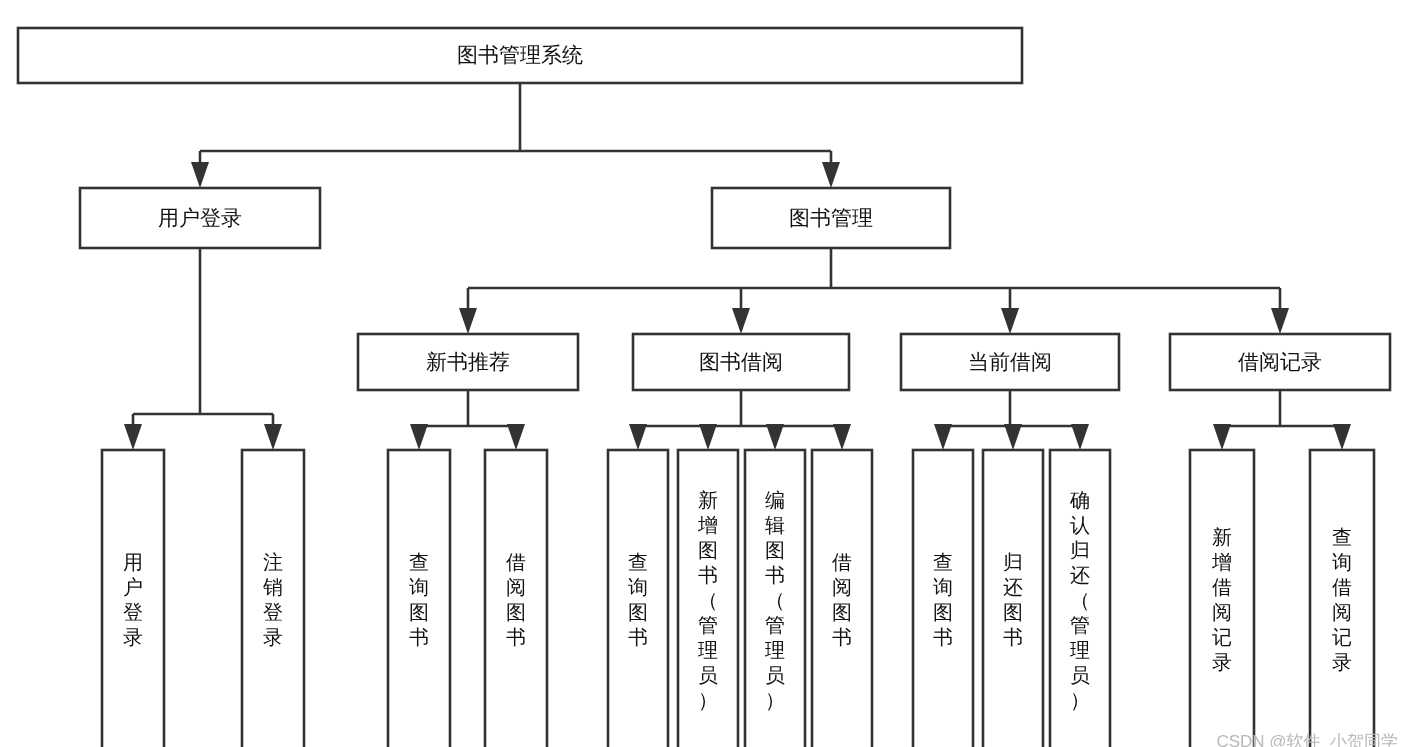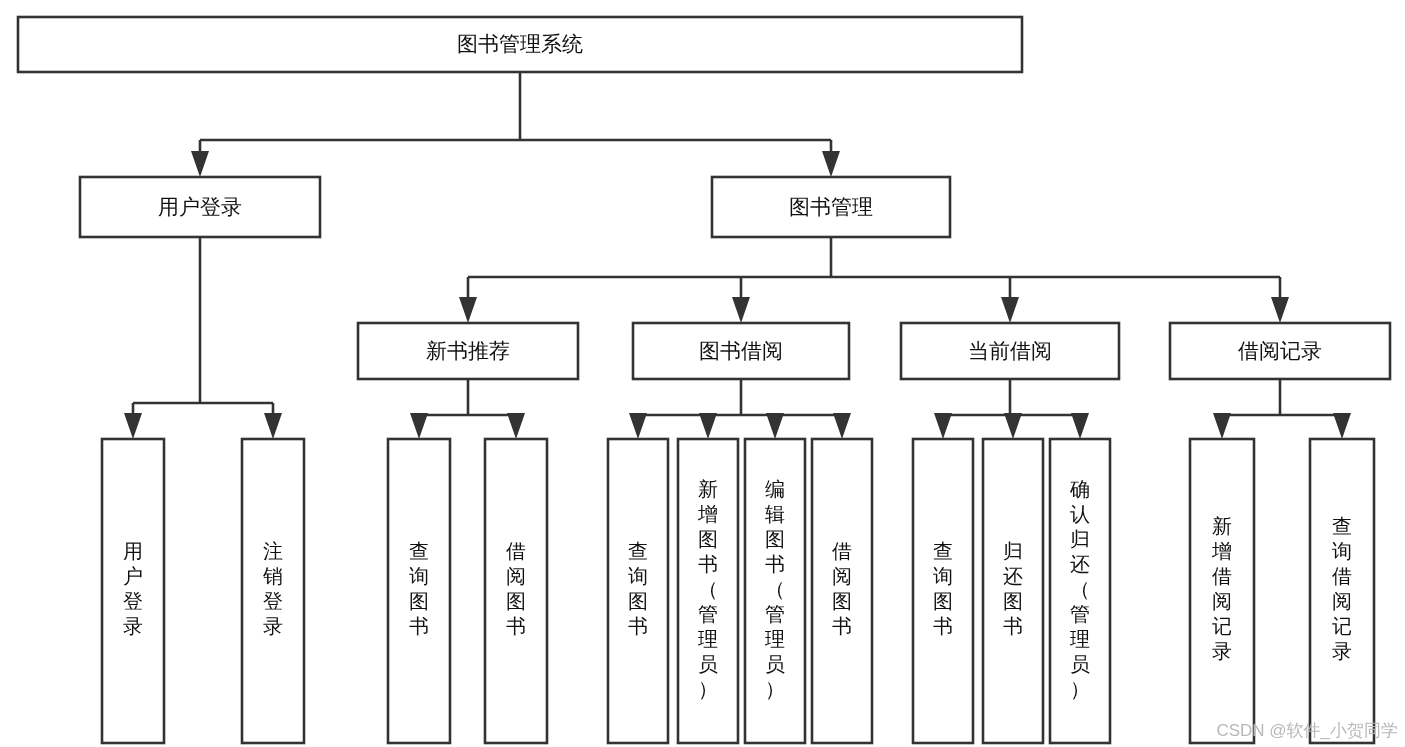--- a/index.html
+++ b/index.html
@@ -10,21 +10,21 @@
   body {
     width: 1405px;
     height: 747px;
     font-family: "Liberation Sans", "DejaVu Sans", sans-serif;
     position: relative;
     overflow: hidden;
   }
   #diagram-root {
     position: absolute;
     left: 0;
-    top: 5px;
+    top: 16px;
     width: 1405px;
     height: 594px;
   }
   svg.flow {
     display: block;
     width: 1405px;
     height: 747px;
   }
   .node-rect {
     fill: #ffffff;

